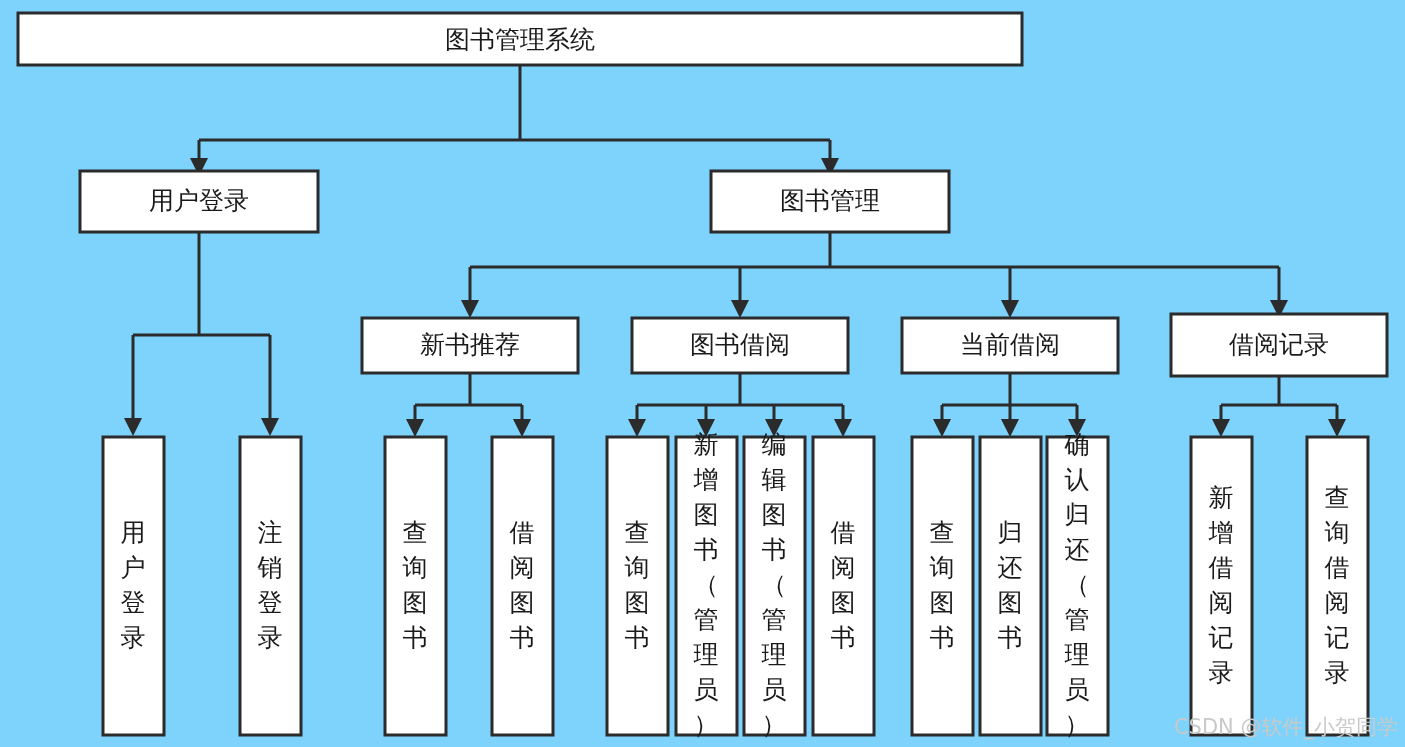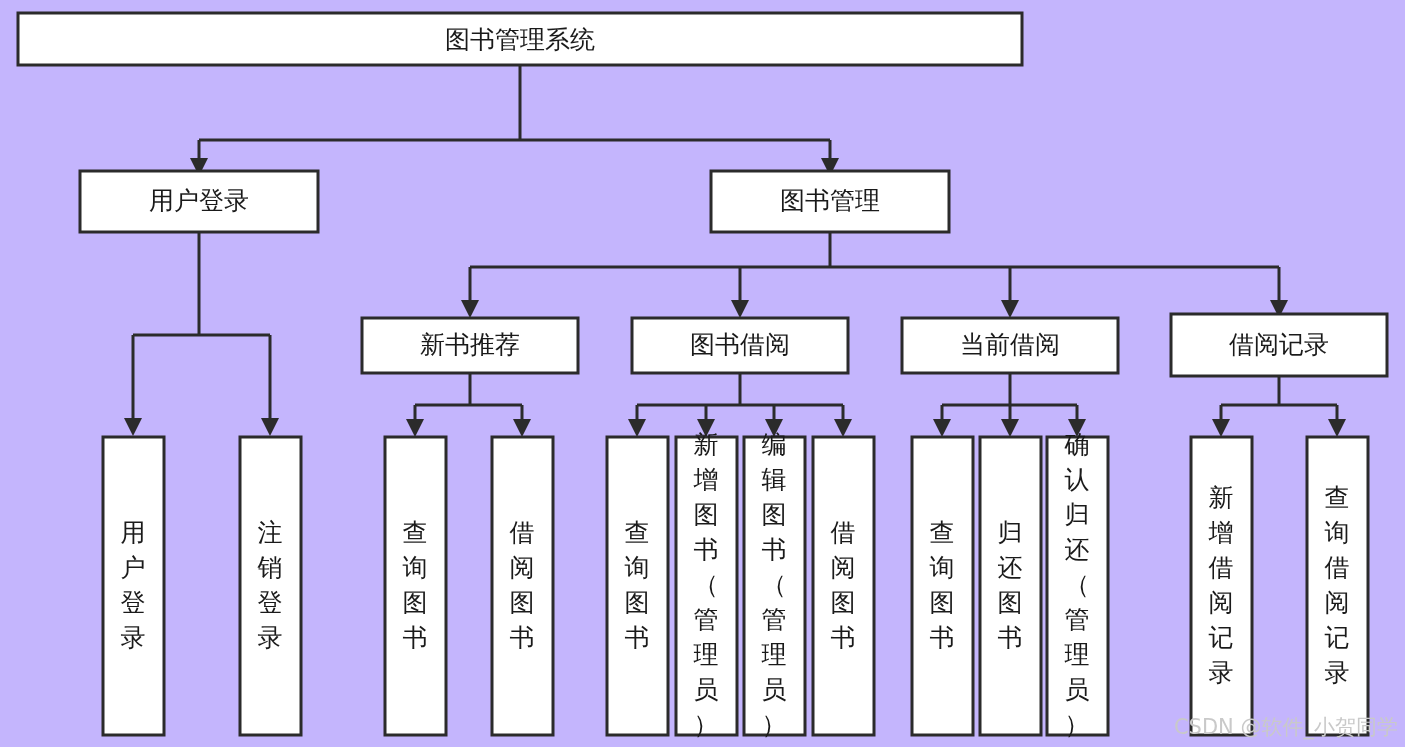--- a/index.html
+++ b/index.html
@@ -8,21 +8,21 @@
     padding: 0;
     background: #ffffff;
   }
   body {
     font-family: "DejaVu Sans", "Liberation Sans", sans-serif;
   }
   #diagram-root {
     position: relative;
     width: 1405px;
     height: 747px;
-    background: #c4b5fd;
+    background: #7dd3fc;
     overflow: hidden;
     text-decoration: underline;
   }
   svg#chart-svg {
     position: absolute;
     left: 0;
     top: 0;
     width: 1405px;
     height: 747px;
     display: block;

